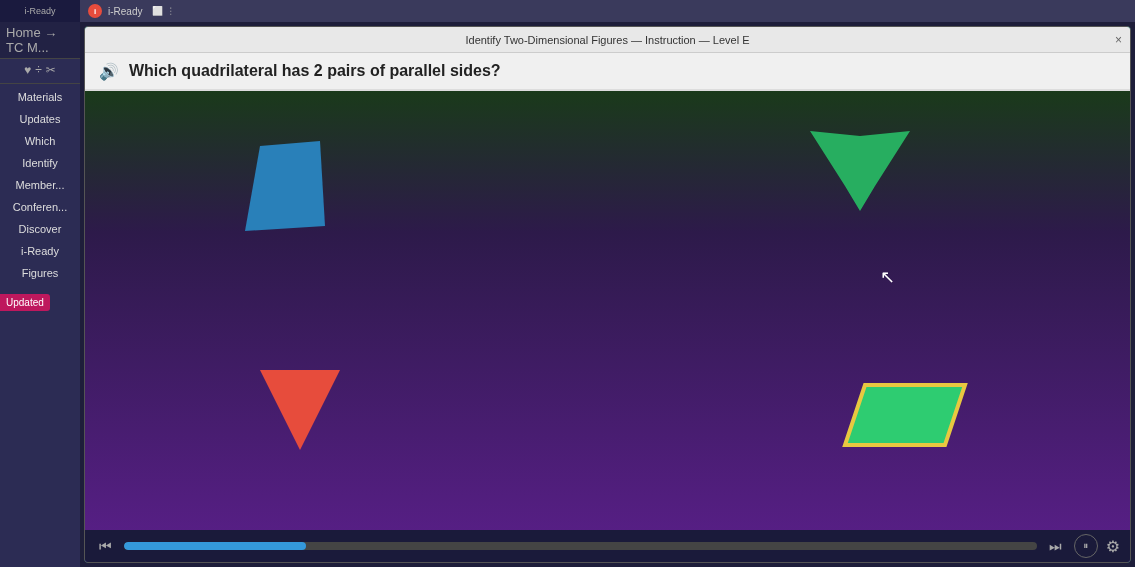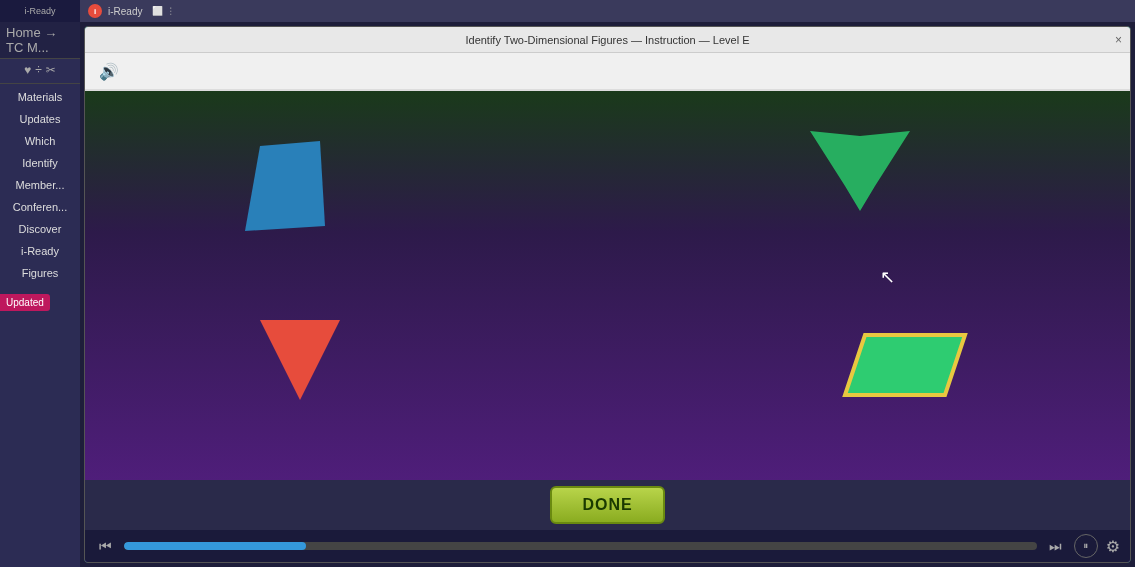--- a/index.html
+++ b/index.html
@@ -366,20 +366,21 @@
 
   <div class="iready-window">
 
     <div class="iready-titlebar">
       <span class="iready-title-text">Identify Two-Dimensional Figures — Instruction — Level E</span>
       <span class="iready-close">×</span>
     </div>
 
     <div class="iready-question-bar">
       <span class="sound-icon">🔊</span>
+      <span class="question-text">Which quadrilateral has 2 pairs of parallel sides?</span>
     </div>
 
     <div class="game-area">
       <div class="shapes-container">
 
         <div class="shape-blue">
           <svg width="80" height="90" viewBox="0 0 80 90">
             <polygon points="15,5 75,0 80,85 0,90" fill="#2980b9"></polygon>
           </svg>
         </div>
@@ -399,23 +400,20 @@
         <div class="shape-green-parallelogram">
           <svg width="130" height="70" viewBox="0 0 130 70">
             <polygon points="25,5 125,5 105,65 5,65" fill="#2ecc71" stroke="#e8c840" stroke-width="4"></polygon>
           </svg>
         </div>
 
         <div class="cursor-indicator">↖</div>
 
       </div>
 
-      <div class="bottom-bar">
-        <button class="done-button">DONE</button>
-      </div>
 
       <div class="progress-bar-container">
         <button class="nav-btn">⏮</button>
         <div class="progress-track">
           <div class="progress-fill"></div>
         </div>
         <button class="nav-btn">⏭</button>
         <button class="pause-btn">
           <span>⏸</span>
         </button>

